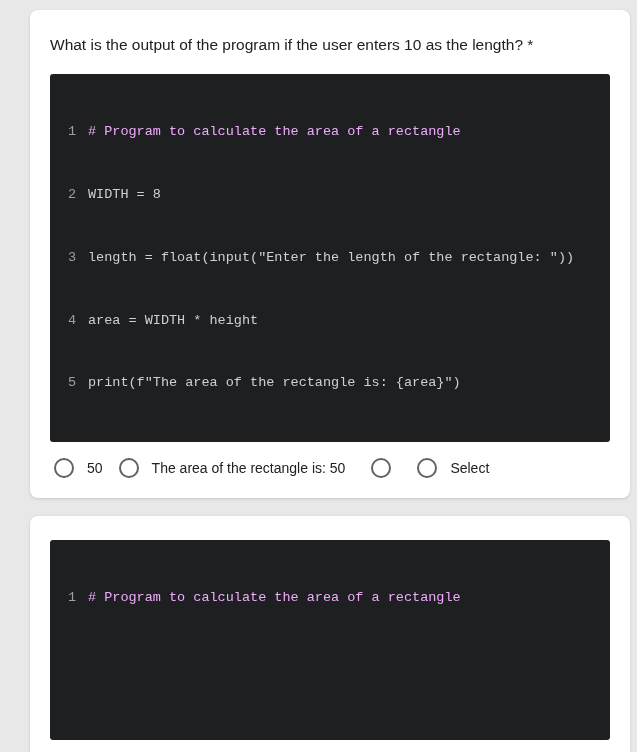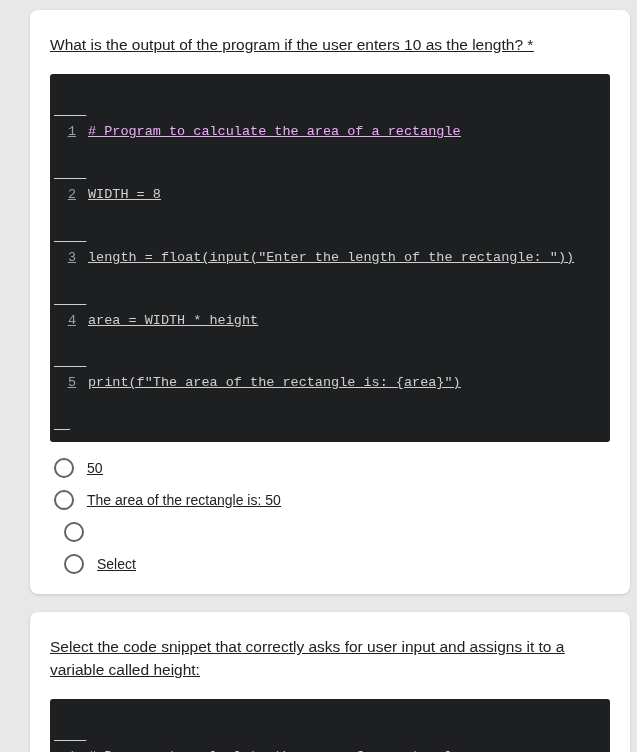--- a/index.html
+++ b/index.html
@@ -1,15 +1,15 @@
 <!DOCTYPE html>
 <html><head>
 <meta charset="utf-8">
 <style>
-  * { box-sizing: border-box; margin: 0; padding: 0; text-decoration: underline; }
+  * { box-sizing: border-box; margin: 0; padding: 0; }
   body {
     background: #e8e8e8;
     font-family: Arial, Helvetica, sans-serif;
     padding: 10px 0 10px 30px;
     width: 637px;
   }
   .card {
     background: #fff;
     border-radius: 8px;
     padding: 24px 20px 20px 20px;
@@ -38,21 +38,21 @@
   .code-line { display: flex; }
   .line-no {
     display: inline-block;
     width: 22px;
     text-align: right;
     color: #9aa0a6;
     margin-right: 12px;
     user-select: none;
   }
   .c-comment { color: #f0abfc; }
-  .options { display: flex; flex-direction: column; gap: 12px; }
+  .options { display: flex; flex-direction: row; gap: 12px; }
   .option-row, .option-row-inner {
     display: flex;
     align-items: center;
     gap: 13px;
     padding-left: 4px;
   }
   .radio {
     width: 20px; height: 20px;
     border: 2px solid #5f6368;
     border-radius: 50%;
@@ -91,21 +91,20 @@
       <span class="radio"></span>
     </div>
     <div class="option-row indent-opts" style="padding-left:14px;">
       <span class="radio"></span>
       <span class="option-label">Select</span>
     </div>
   </div>
 </div>
 
 <div class="card">
-  <div class="question-text">Select the code snippet that correctly asks for user input and assigns it to a variable called height:</div>
 
   <div class="code-block">
     <div class="code-line"><span class="line-no">1</span><span class="c-comment"># Program to calculate the area of a rectangle</span></div>
     
     
     
     
   </div>
 
 </div>

